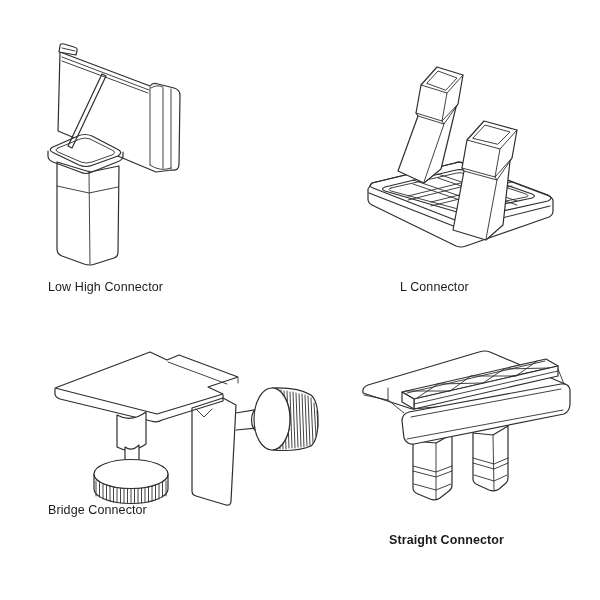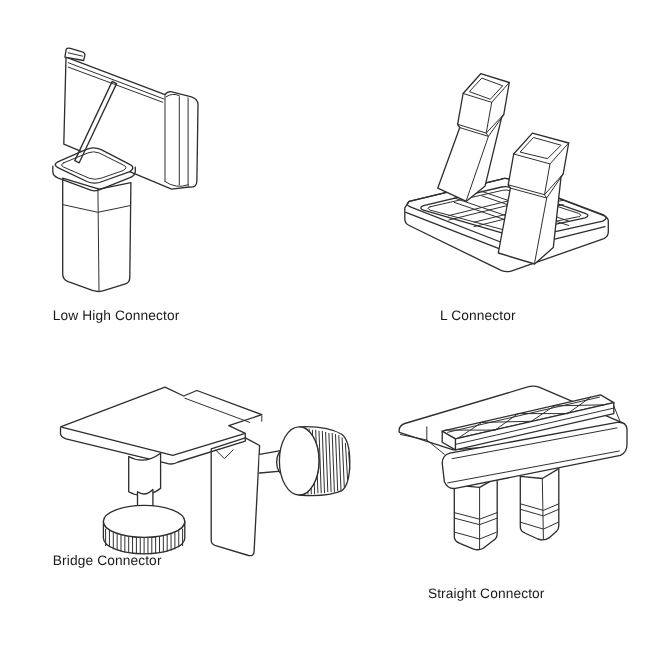--- a/index.html
+++ b/index.html
@@ -8,21 +8,21 @@
     font-family:"Liberation Sans", sans-serif;overflow:hidden;
   }
   .drawing-layer{position:absolute;left:0;top:0;width:600px;height:600px;}
   .part-label{
     position:absolute;font-size:12.5px;line-height:14px;color:#1b1b1b;
     white-space:nowrap;letter-spacing:0.1px;
   }
   .lbl-low-high{left:48px;top:280px;}
   .lbl-l{left:388px;top:280px;margin-left:12px;}
   .lbl-bridge{left:48px;top:503px;}
-  .lbl-straight{left:389px;top:533px;}
+  .lbl-straight{left:389px;top:533px;font-weight:bold;}
   svg .f{fill:#ffffff;stroke:#2e2e2e;stroke-width:1.2;}
   svg .s{fill:none;stroke:#2e2e2e;stroke-width:1.2;}
   svg .t{fill:none;stroke:#2e2e2e;stroke-width:0.9;}
   svg path, svg ellipse, svg line{stroke-linejoin:round;stroke-linecap:round;}
 </style>
 </head>
 <body>
 
 <div class="canvas">
 

